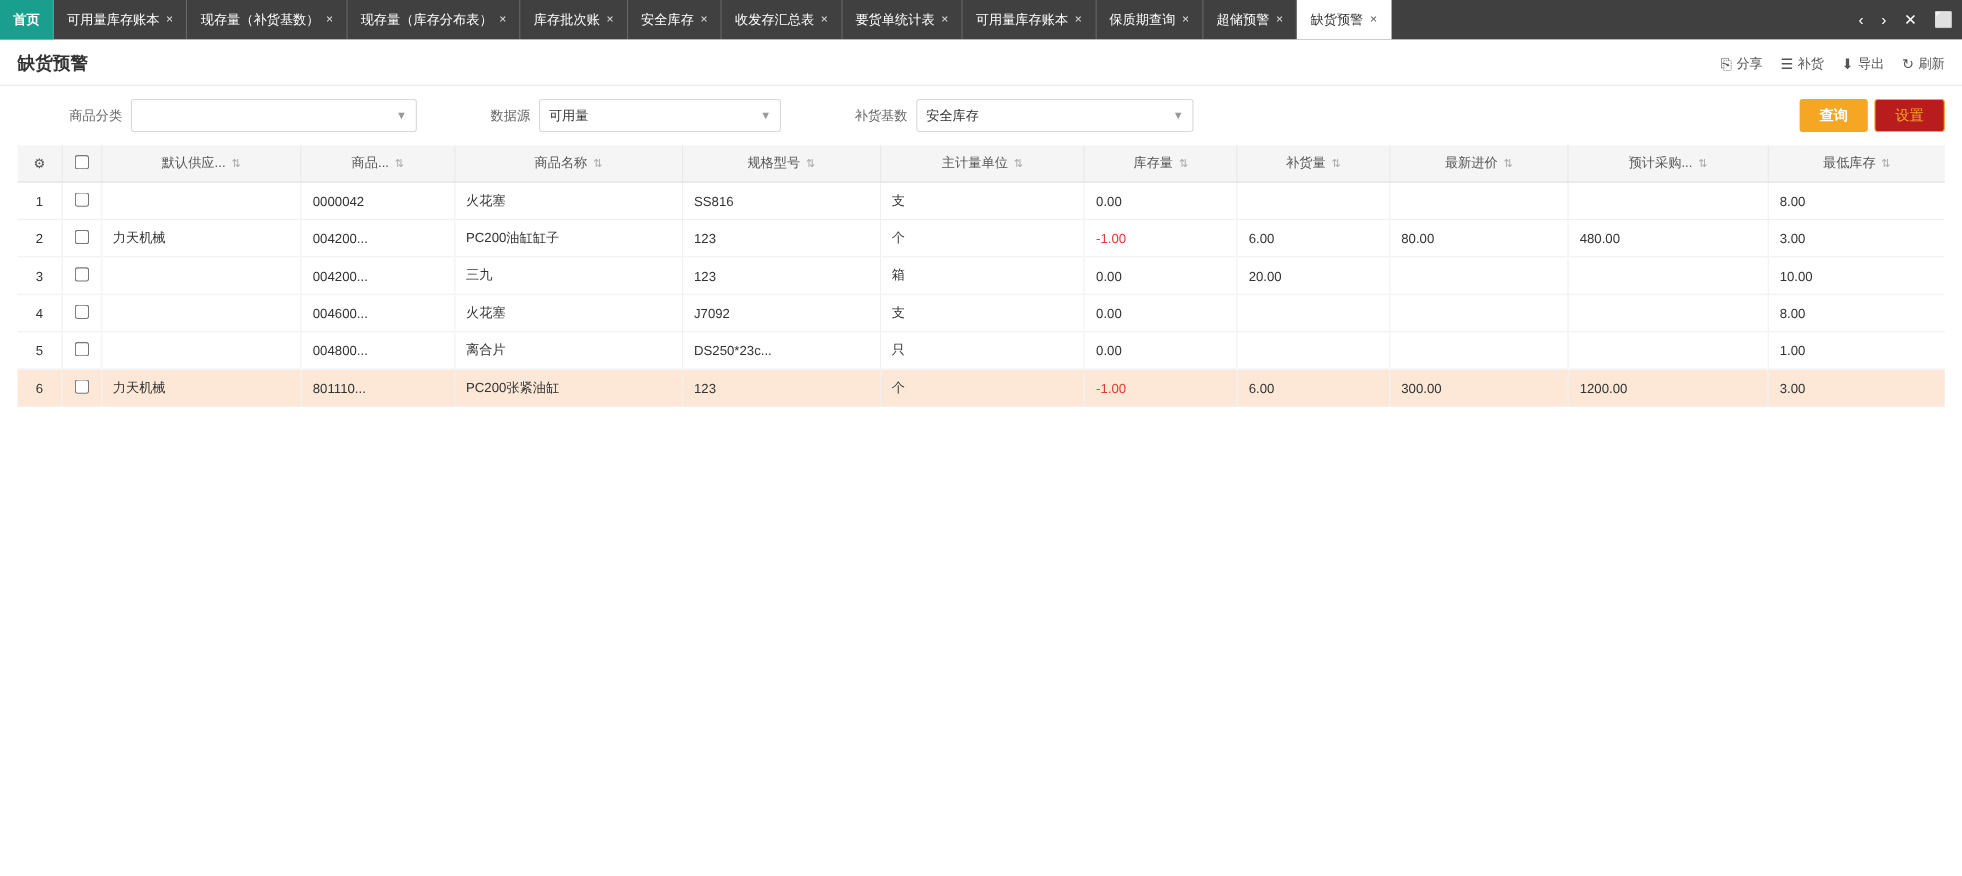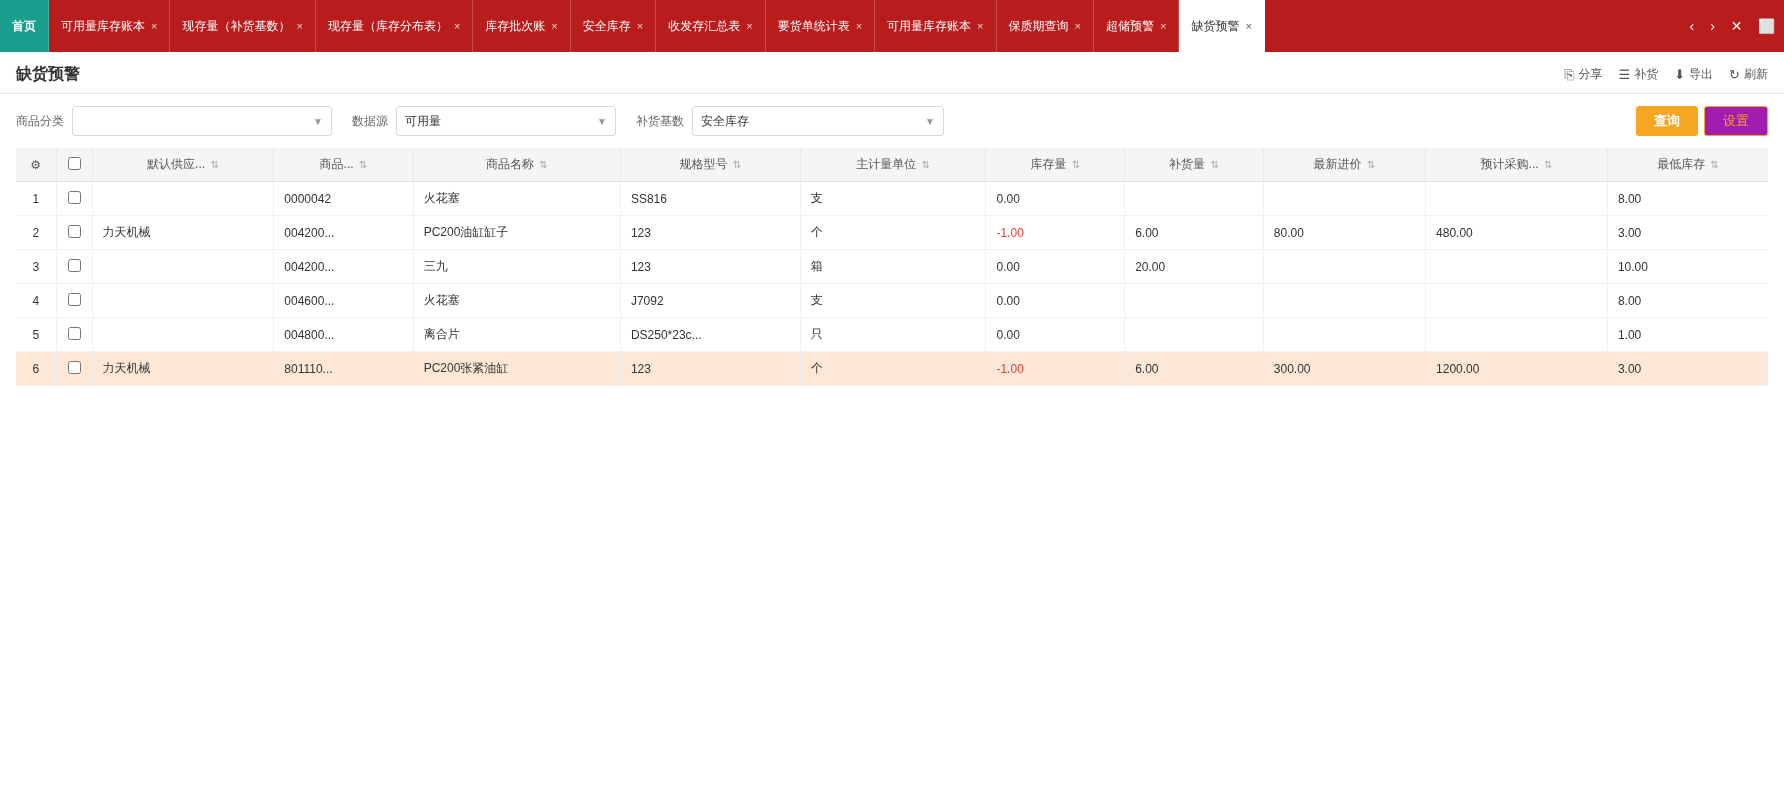--- a/index.html
+++ b/index.html
@@ -2,22 +2,22 @@
 <html><head>
   <meta charset="utf-8">
   <style>
     * { box-sizing: border-box; margin: 0; padding: 0; }
     body { font-family: 'Microsoft YaHei', Arial, sans-serif; font-size: 12px; background: #f0f0f0; color: #333; }
 
     
     .tab-bar {
       display: flex;
       align-items: center;
-      background: #b91c1c;
-      height: 52px;
+      background: #404040;
+      height: 36px;
       overflow: hidden;
     }
     .tab-item {
       display: flex;
       align-items: center;
       padding: 0 12px;
       height: 100%;
       color: #fff;
       white-space: nowrap;
       cursor: pointer;
@@ -95,20 +95,21 @@
       display: flex;
       align-items: center;
       padding: 12px 16px;
       gap: 20px;
       flex-wrap: wrap;
     }
     .filter-group {
       display: flex;
       align-items: center;
       gap: 8px;
+      margin-left: 47px;
     }
     .filter-label {
       color: #666;
       font-size: 12px;
       white-space: nowrap;
     }
     .filter-select {
       width: 240px;
       height: 30px;
       border: 1px solid #d9d9d9;
@@ -135,21 +136,21 @@
       color: #fff;
       border: none;
       border-radius: 3px;
       padding: 0 18px;
       height: 30px;
       cursor: pointer;
       font-size: 13px;
       font-weight: bold;
     }
     .btn-settings {
-      background: #a21caf;
+      background: #b91c1c;
       color: #f5a623;
       border: 1px solid #f5a623;
       border-radius: 3px;
       padding: 0 18px;
       height: 30px;
       cursor: pointer;
       font-size: 13px;
     }
     .filter-actions {
       margin-left: auto;

